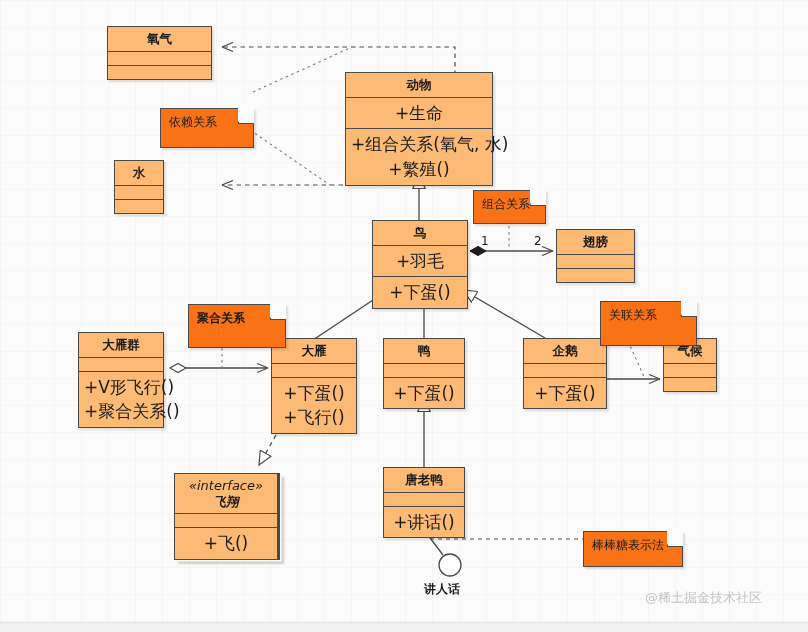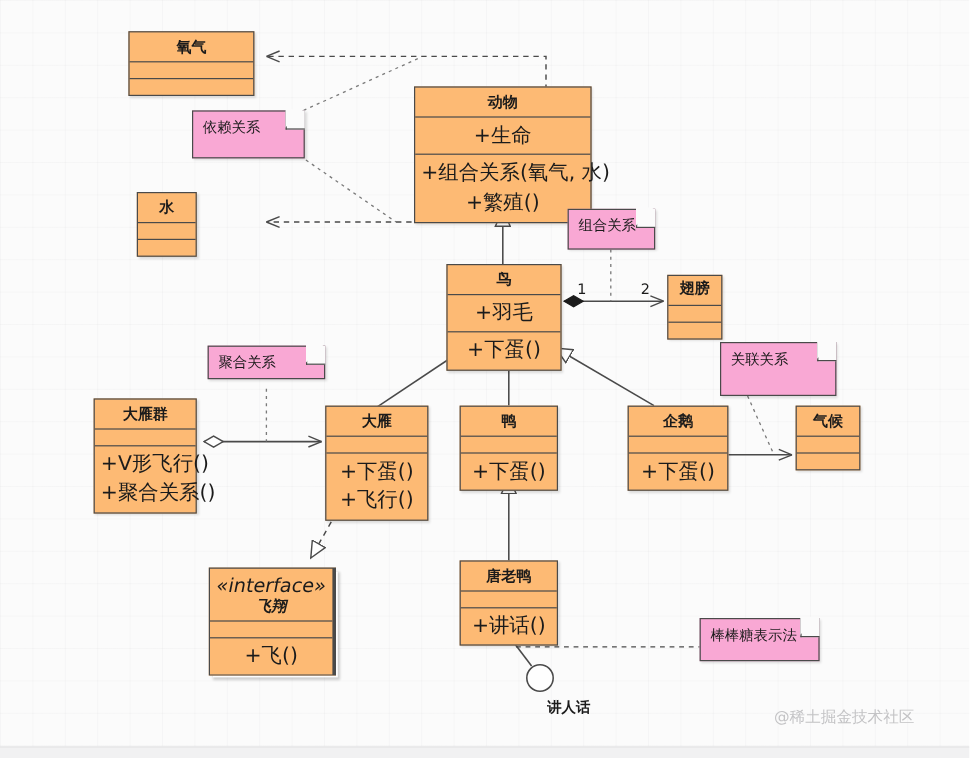--- a/index.html
+++ b/index.html
@@ -45,21 +45,21 @@
     text-align: center;
     font-weight: bold;
     font-size: 12.5px;
     color: #1b1b1b;
     padding: 4px 2px 4px;
     line-height: 1.25;
     white-space: nowrap;
   }
   .uml-class .cls-stereo {
     text-align: center;
-    font-size: 16px;
+    font-size: 13px;
     font-weight: normal;
     color: #1b1b1b;
     line-height: 1.2;
   }
   .uml-class .cls-sec {
     border-top: 1.2px solid #4a4a4a;
     padding: 3px 5px;
     font-size: 17px;
     color: #1b1b1b;
     line-height: 1.45;
@@ -73,25 +73,26 @@
   .uml-class.iface {
     border-width: 1.2px;
     box-shadow: 2.5px 2.5px 0 -1px #fefefe, 3.5px 3.5px 2px rgba(0,0,0,0.18);
     border-right-width: 3px;
   }
   .uml-class.iface .cls-name { font-style: italic; }
 
   
   .uml-note {
     position: absolute;
-    background: #f9a8d4;
+    background: #f97316;
     box-sizing: border-box;
     z-index: 3;
     border: 1.2px solid #4a4a4a;
     box-shadow: 1.5px 1.5px 2px rgba(0,0,0,0.13);
+    margin-top: 16px;
   }
   .uml-note .note-txt {
     font-size: 12px;
     color: #1b1b1b;
     padding: 6px 8px 0;
     line-height: 1.3;
     white-space: nowrap;
   }
   .uml-note .dogear {
     position: absolute;
@@ -262,21 +263,21 @@
   <div class="uml-class" style="left:372px; top:220px; width:96px;">
     <div class="cls-name">鸟</div>
     <div class="cls-sec">
       <div>+羽毛</div>
     </div>
     <div class="cls-sec">
       <div>+下蛋()</div>
     </div>
   </div>
 
-  <div class="uml-class" style="left:556px; top:229px; width:46px;font-family:Liberation Mono, monospace;">
+  <div class="uml-class" style="left:556px; top:229px; width:79px;">
     <div class="cls-name">翅膀</div>
     <div class="cls-sec empty"></div>
     <div class="cls-sec empty"></div>
   </div>
 
   <div class="uml-class" style="left:78px; top:332px; width:86px;">
     <div class="cls-name">大雁群</div>
     <div class="cls-sec empty"></div>
     <div class="cls-sec">
       <div>+V形飞行()</div>
@@ -337,36 +338,36 @@
   <div class="uml-note" style="left:160px; top:92px; width:94px; height:40px;">
     <div class="dogear"></div>
     <div class="note-txt">依赖关系</div>
   </div>
 
   <div class="uml-note" style="left:473px; top:174px; width:73px; height:34px;">
     <div class="dogear"></div>
     <div class="note-txt">组合关系</div>
   </div>
 
-  <div class="uml-note" style="left:173px; top:288px; width:98px; height:28px;">
+  <div class="uml-note" style="left:188px; top:288px; width:98px; height:44px;font-weight:bold;">
     <div class="dogear"></div>
     <div class="note-txt">聚合关系</div>
   </div>
 
   <div class="uml-note" style="left:600px; top:285px; width:97px; height:45px;">
     <div class="dogear"></div>
     <div class="note-txt">关联关系</div>
   </div>
 
   <div class="uml-note" style="left:583px; top:515px; width:100px; height:36px;">
     <div class="dogear"></div>
     <div class="note-txt">棒棒糖表示法</div>
   </div>
 
   <div class="mult-label" style="left:481px; top:234px;">1</div>
   <div class="mult-label" style="left:534px; top:234px;">2</div>
 
-  <div class="lolli-label" style="left:424px; top:581px;margin-left:32px;">讲人话</div>
+  <div class="lolli-label" style="left:424px; top:581px;">讲人话</div>
 
   <div class="watermark" style="left:645px; top:589px;">@稀土掘金技术社区</div>
 
   <div class="bottom-strip"></div>
 </div>
 
 </body></html>

